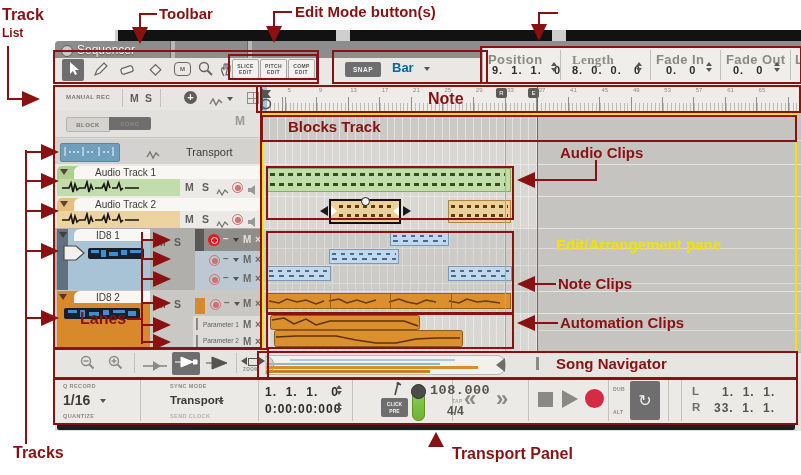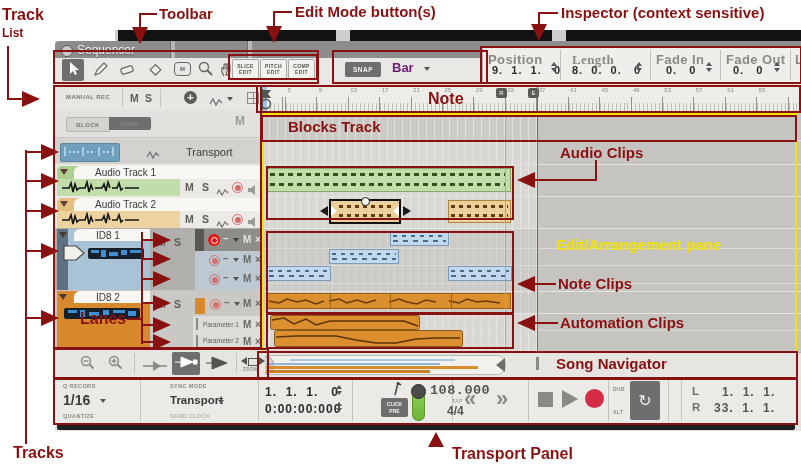--- a/index.html
+++ b/index.html
@@ -101,21 +101,21 @@
     <span class="t5 lbl" style="color:#555;">EDIT</span>
   </div>
   <div class="abs" style="left:288px;top:59px;width:25px;height:18px;background:#f2f1ed;border:1px solid #a8a8a4;border-radius:2px;display:flex;flex-direction:column;align-items:center;justify-content:center;line-height:1.2;">
     <span class="t5 lbl" style="color:#555;">COMP</span>
     <span class="t5 lbl" style="color:#555;">EDIT</span>
   </div>
 
   <div class="abs btnDark t65" style="left:345px;top:62px;width:36px;height:15px;font-weight:bold;letter-spacing:.5px;">
     <span>SNAP</span>
   </div>
-  <div class="abs txt" style="left:392px;top:60px;font-size:13px;color:#701a75;font-weight:bold;">
+  <div class="abs txt" style="left:392px;top:60px;font-size:13px;color:#0369a1;font-weight:bold;">
     <span>Bar</span>
   </div>
   <span class="dd" style="left:424px;top:67px;"></span>
 
   <div class="abs" style="left:482px;top:48px;width:319px;height:34px;background:#efeeea;border-left:1px solid #b5b4b0;"></div>
   <div class="abs t7 lbl txt" style="left:488px;top:52px;">Position</div>
   <div class="abs t11 val txt" style="left:492px;top:64px;">9.  1.  1.   0</div>
   <div class="spin" style="left:551px;top:62px;">
       <span class="su"></span>
       <span class="sd"></span>
@@ -556,21 +556,20 @@
   <div class="ann" style="left:159px;top:5px;">Toolbar</div>
   <div class="aline" style="left:139px;top:13px;width:18px;height:2px;"></div>
   <div class="aline" style="left:139px;top:13px;width:2px;height:15px;"></div>
   <span class="tri-d" style="left:132px;top:27px;"></span>
 
   <div class="ann" style="left:295px;top:3px;">Edit Mode button(s)</div>
   <div class="aline" style="left:273px;top:11px;width:19px;height:2px;"></div>
   <div class="aline" style="left:273px;top:11px;width:2px;height:16px;"></div>
   <span class="tri-d" style="left:266px;top:26px;"></span>
 
-  <div class="ann" style="left:561px;top:4px;">Inspector (context sensitive)</div>
   <div class="aline" style="left:538px;top:12px;width:20px;height:2px;"></div>
   <div class="aline" style="left:538px;top:12px;width:2px;height:13px;"></div>
   <span class="tri-d" style="left:531px;top:24px;"></span>
 
   <div class="ann" style="left:428px;top:90px;font-size:16px;">Note</div>
   <div class="ann" style="left:288px;top:118px;">Blocks Track</div>
 
   <div class="ann" style="left:560px;top:144px;">Audio Clips</div>
   <div class="aline" style="left:595px;top:160px;width:2px;height:21px;"></div>
   <div class="aline" style="left:535px;top:179px;width:62px;height:2px;"></div>

